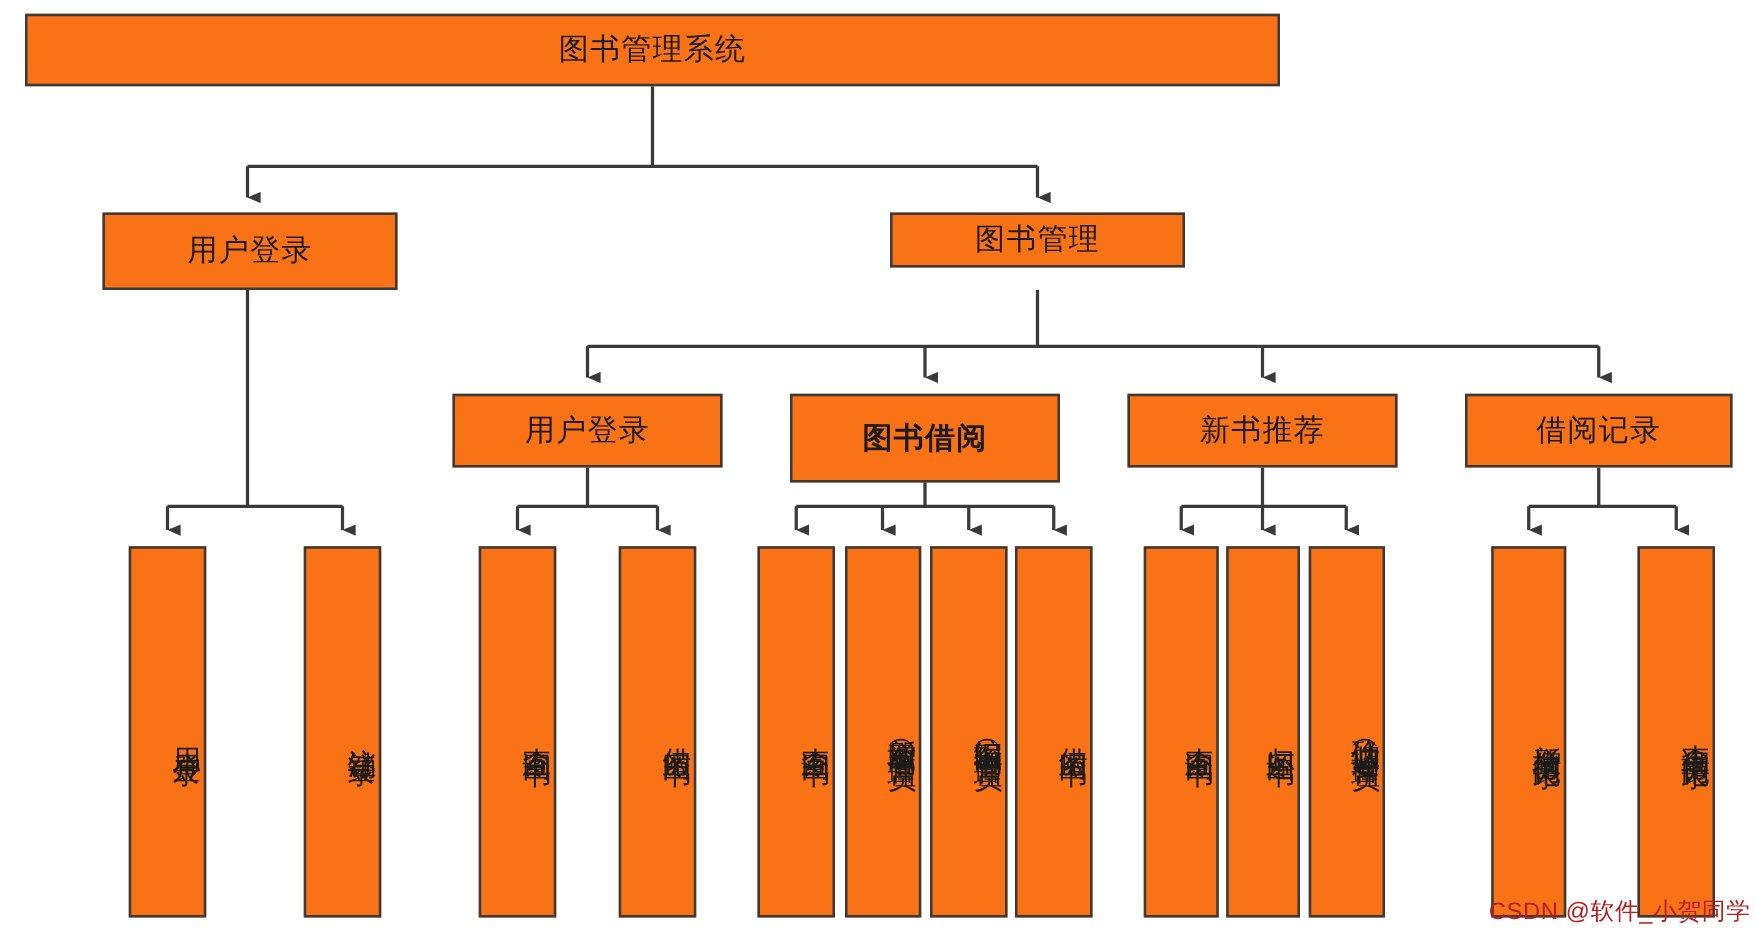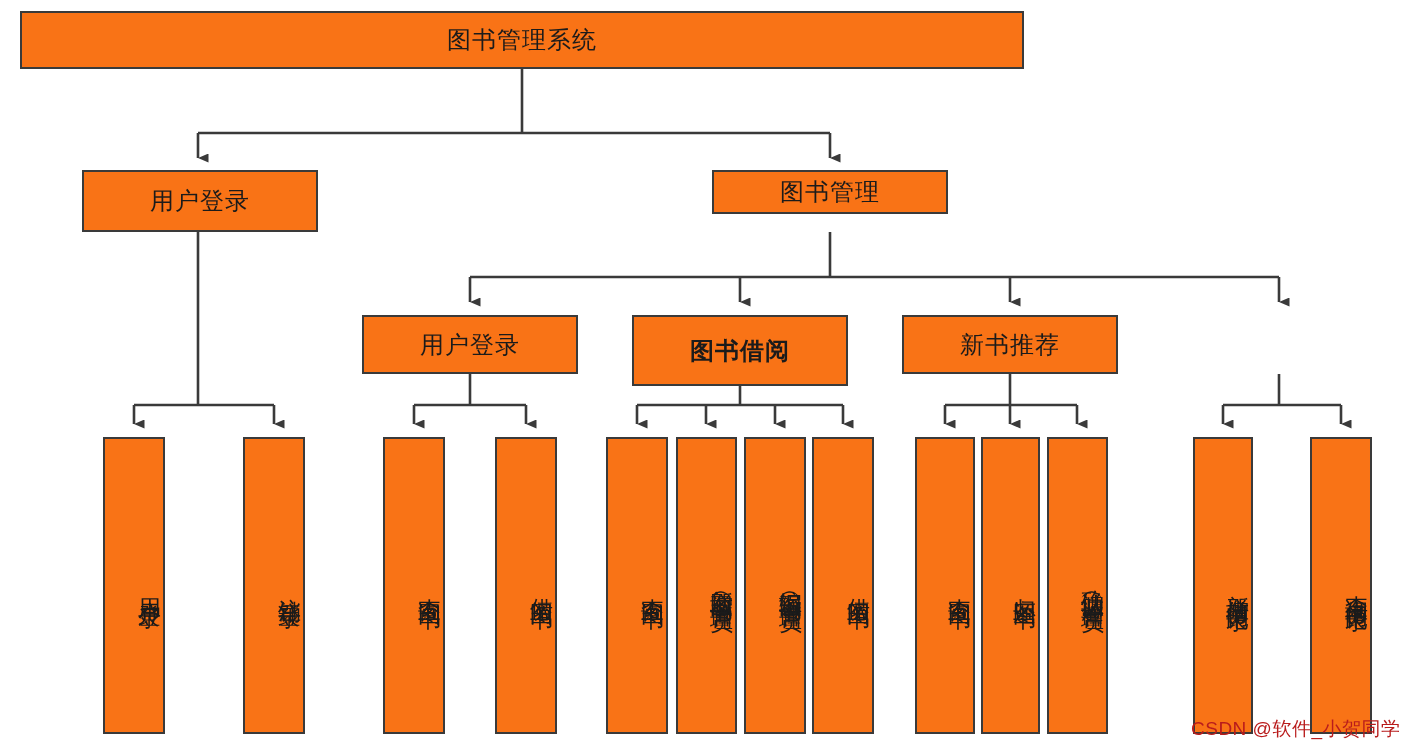--- a/index.html
+++ b/index.html
@@ -104,20 +104,21 @@
   </svg>
 
   <div class="node h" style="left:20px;top:11px;width:1004px;height:58px;">图书管理系统</div>
 
   <div class="node h" style="left:82px;top:170px;width:236px;height:62px;">用户登录</div>
   <div class="node h" style="left:712px;top:170px;width:236px;height:44px;">图书管理</div>
 
   <div class="node h" style="left:362px;top:315px;width:216px;height:59px;">用户登录</div>
   <div class="node h" style="left:632px;top:315px;width:216px;height:71px;font-weight:bold;">图书借阅</div>
   <div class="node h" style="left:902px;top:315px;width:216px;height:59px;">新书推荐</div>
+  <div class="node h" style="left:1172px;top:315px;width:214px;height:59px;">借阅记录</div>
 
   <div class="node v" style="left:103px;top:437px;width:62px;height:297px;">用户登录</div>
   <div class="node v" style="left:243px;top:437px;width:62px;height:297px;">注销登录</div>
 
   <div class="node v" style="left:383px;top:437px;width:62px;height:297px;">查询图书</div>
   <div class="node v" style="left:495px;top:437px;width:62px;height:297px;">借阅图书</div>
 
   <div class="node v" style="left:606px;top:437px;width:62px;height:297px;">查询图书</div>
   <div class="node v" style="left:676px;top:437px;width:61px;height:297px;">新增图书（管理员）</div>
   <div class="node v" style="left:744px;top:437px;width:62px;height:297px;">编辑图书（管理员）</div>

